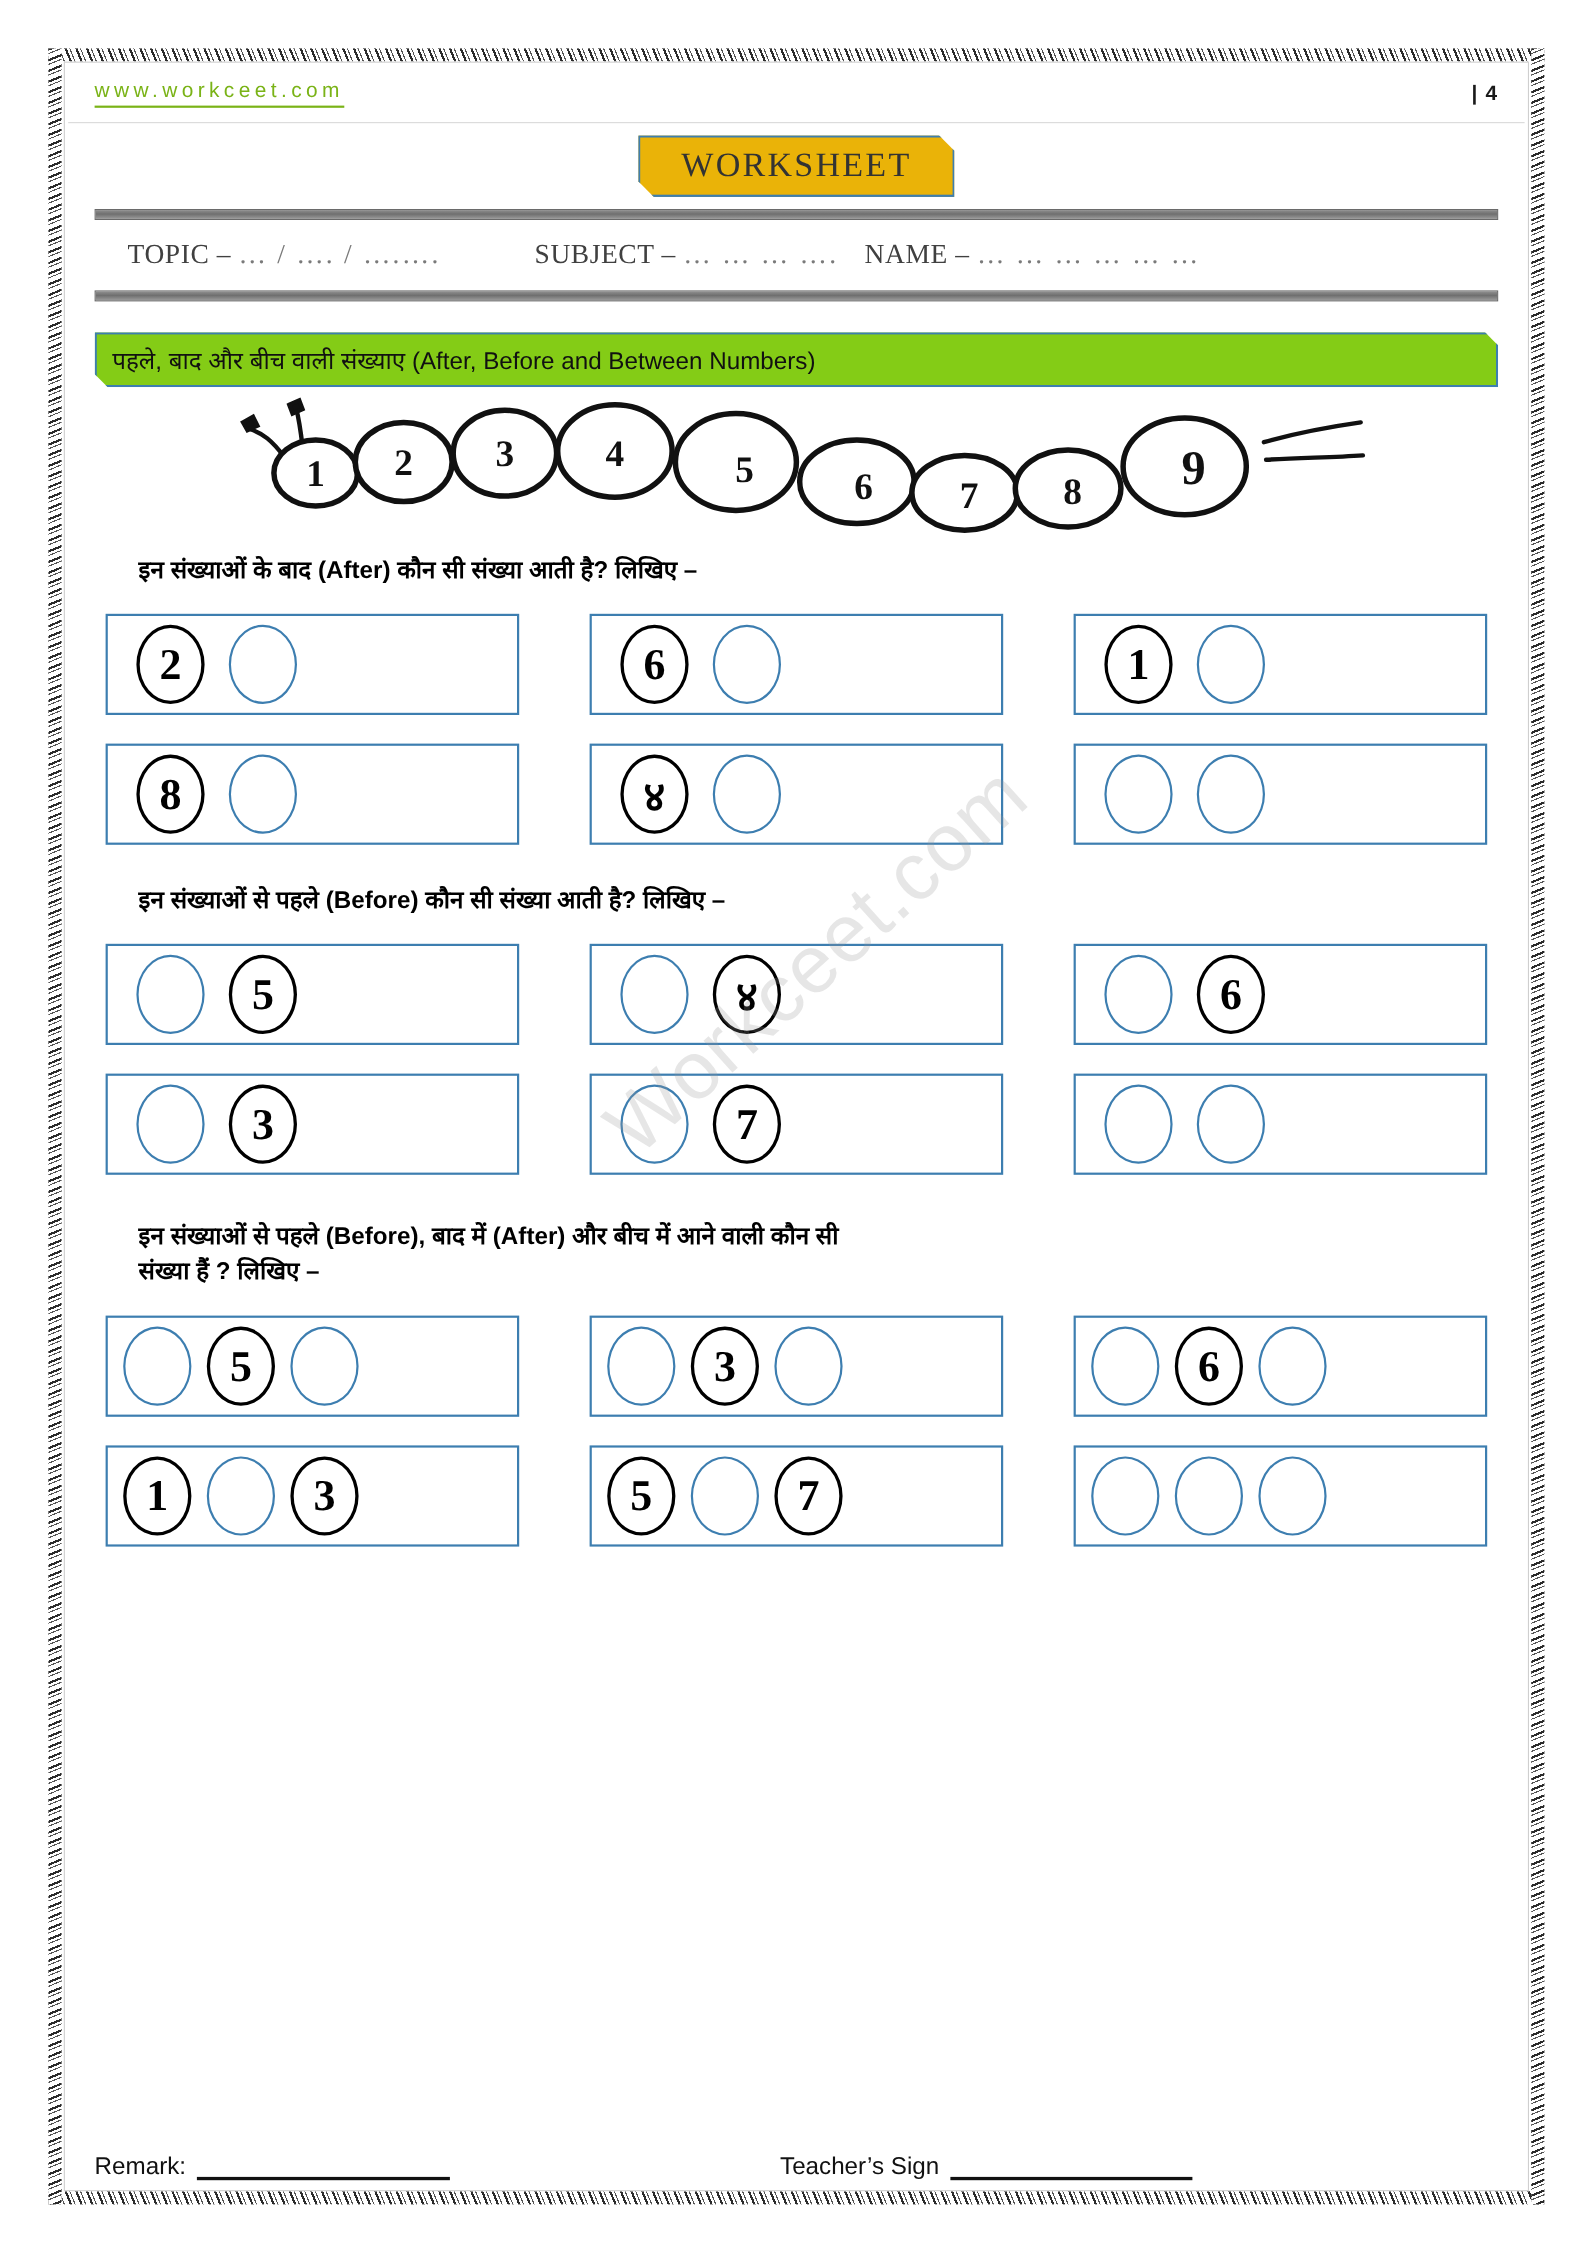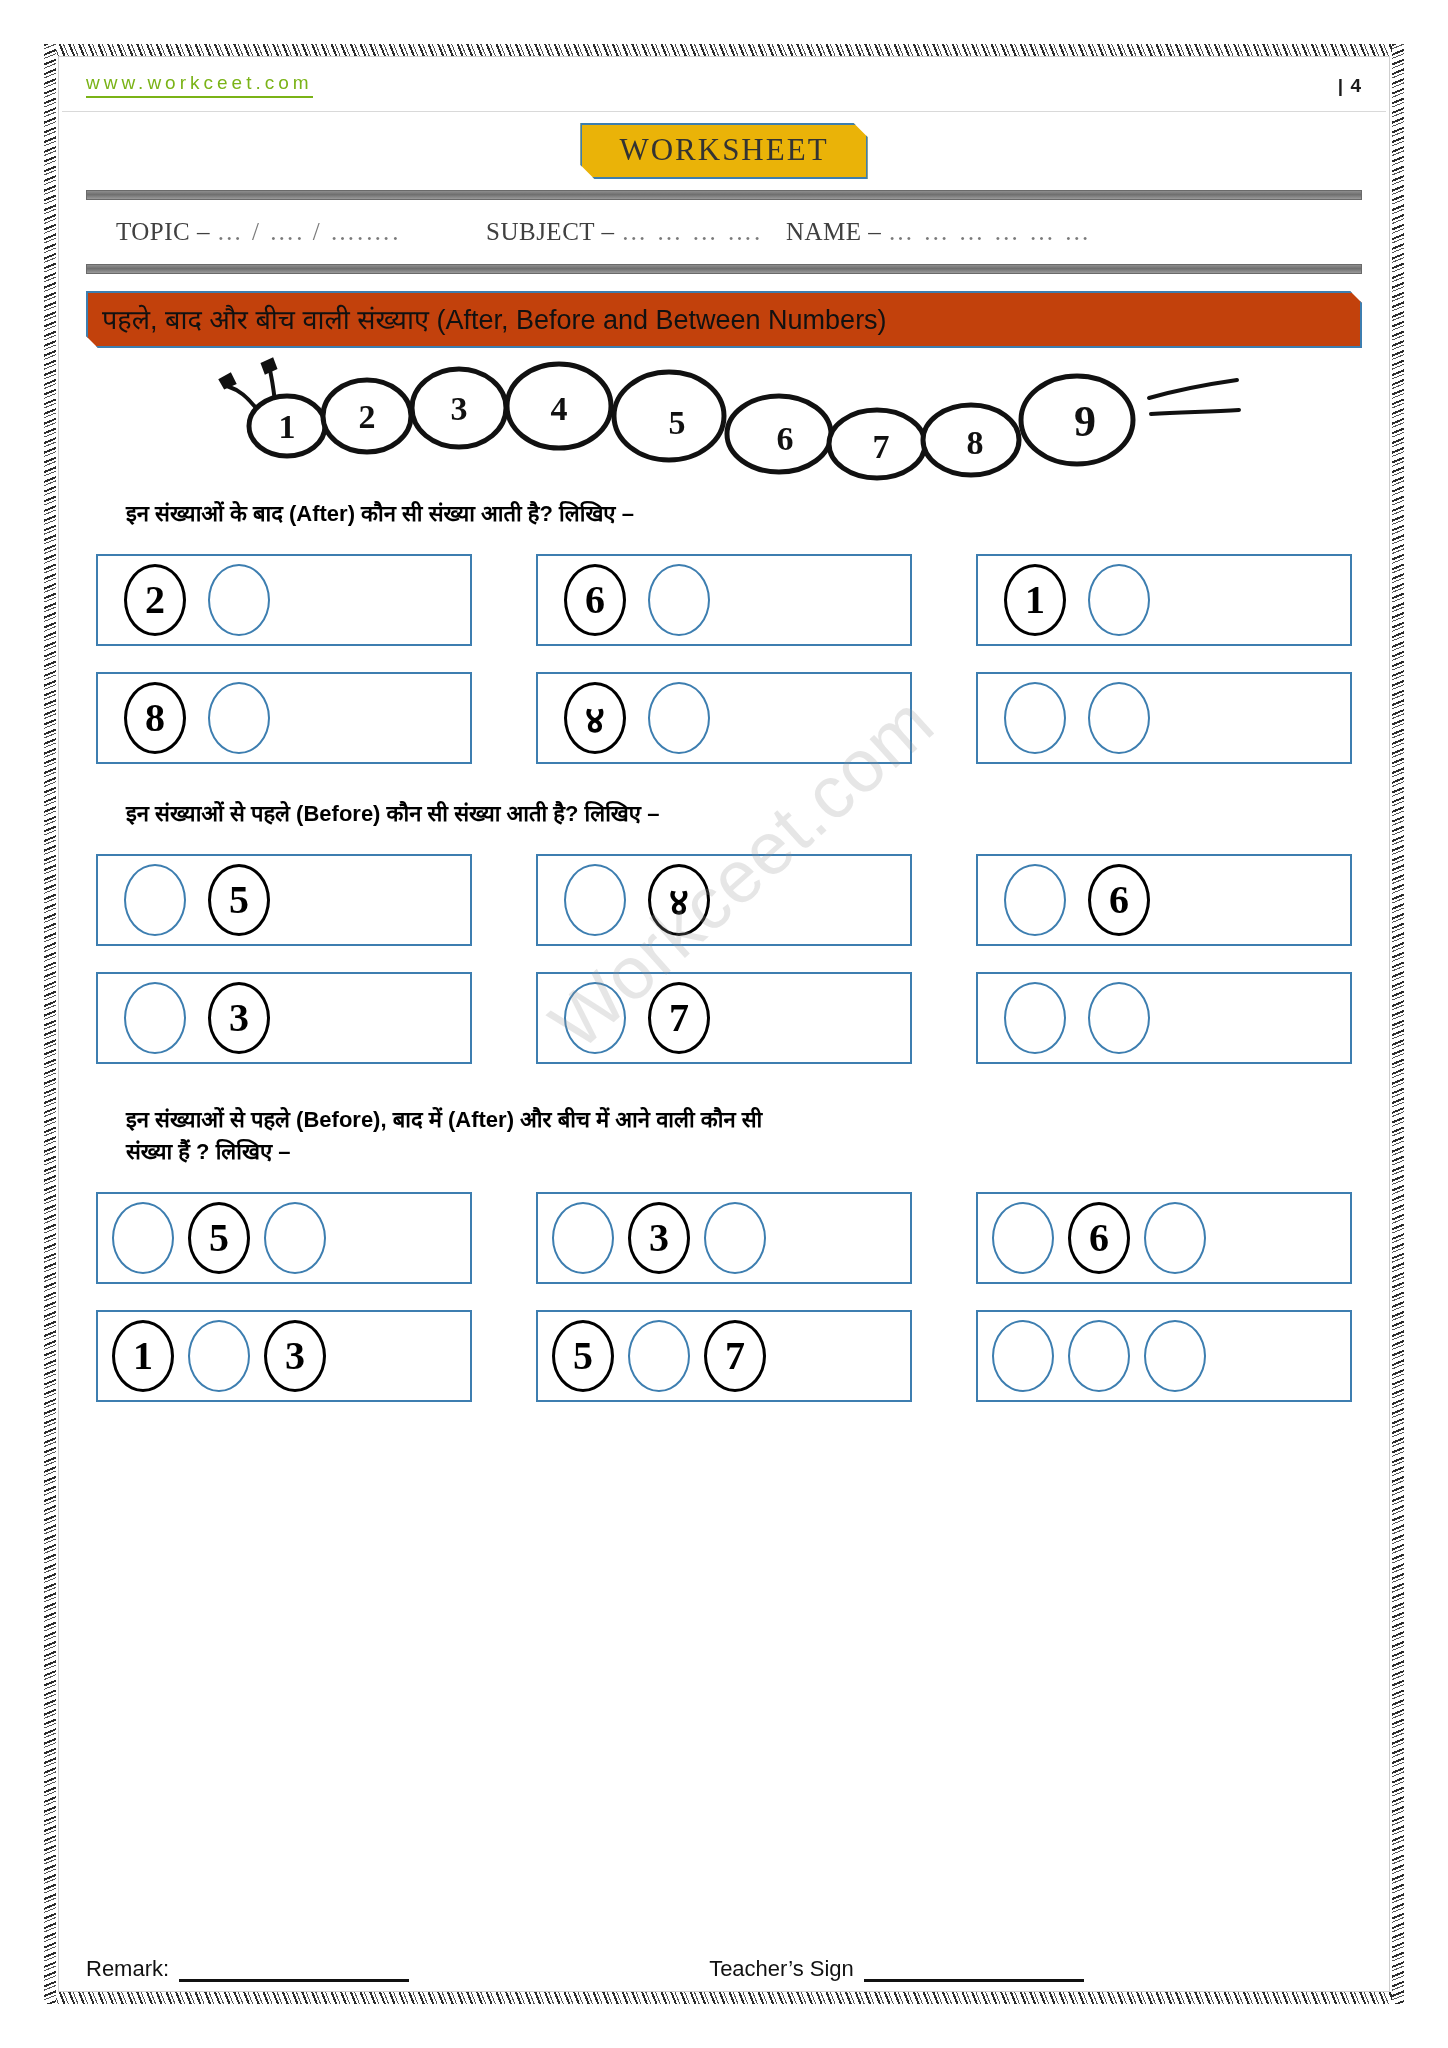--- a/index.html
+++ b/index.html
@@ -139,25 +139,25 @@
     letter-spacing: 0.5px;
     white-space: nowrap;
   }
   .f-name  { width: 370px; }
   .f-class { width: 300px; }
   .f-roll  { width: 300px; }
   .dots { color: #7a7a7a; letter-spacing: 2px; }
 
   
   .topic-banner {
-    margin: 17px 24px 0;
+    margin: 28px 24px 0;
     border: 2px solid #3d7eb0;
-    background: #c2410c;
+    background: #84cc16;
     padding: 7px 14px 9px;
-    font-size: 27px;
+    font-size: 22px;
     color: #111;
     font-family: "Liberation Sans", sans-serif;
     white-space: nowrap;
     clip-path: polygon(0 0, calc(100% - 12px) 0, 100% 12px, 100% 100%, 12px 100%, 0 calc(100% - 12px));
   }
 
   
   .caterpillar-wrap {
     height: 130px;
     margin-top: 6px;

